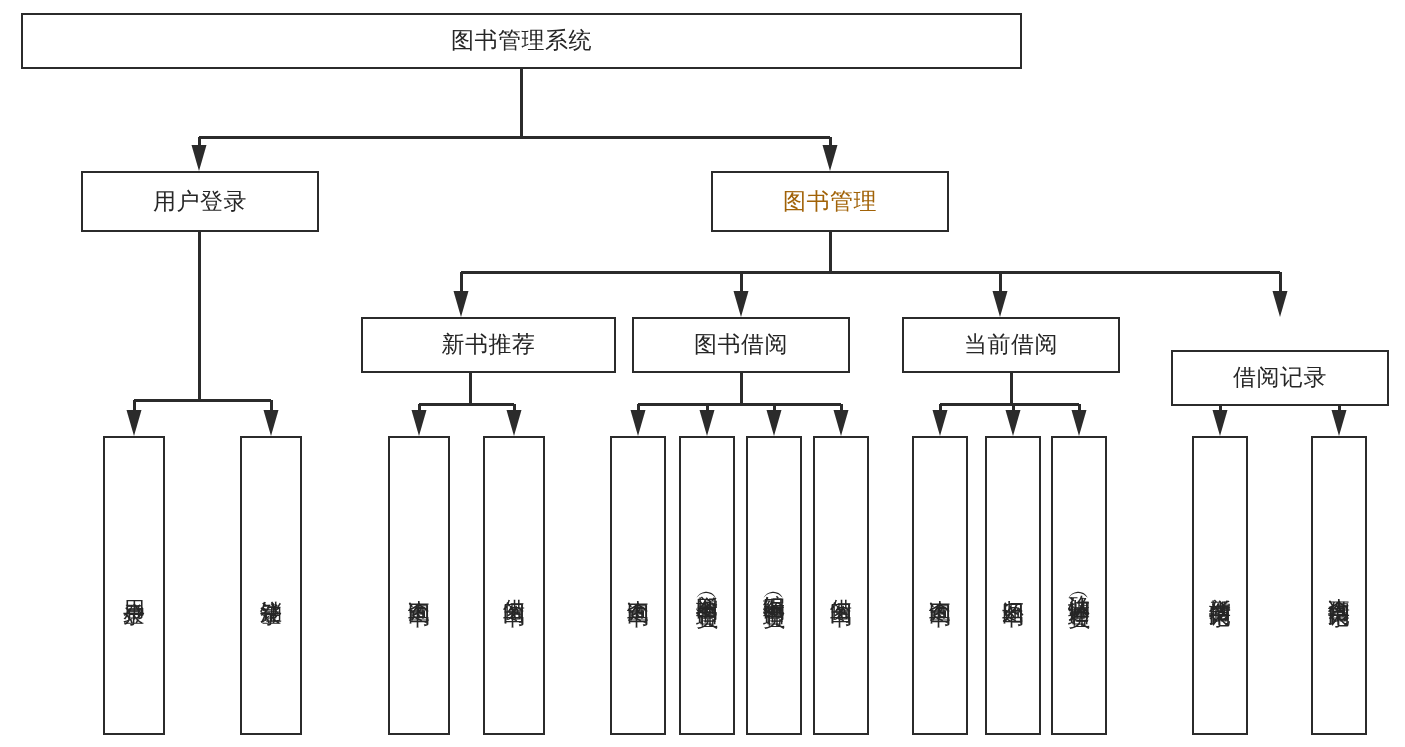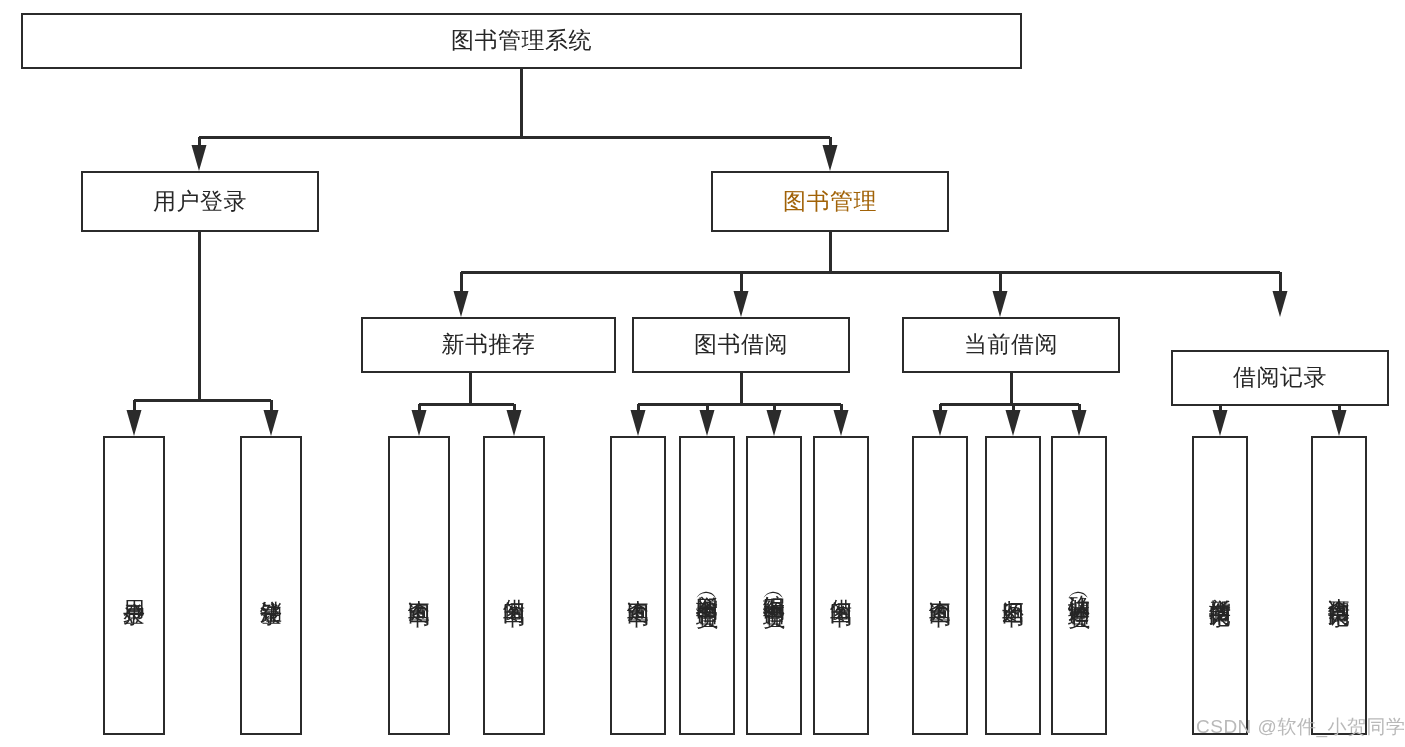--- a/index.html
+++ b/index.html
@@ -174,14 +174,13 @@
       <div class="node-box" style="left: 1051px; top: 436px; width: 56px; height: 299px; border-color: rgb(43, 43, 43); background: rgb(255, 255, 255);">
         <span class="node-label-v" style="color: rgb(38, 38, 38);">确认归还（管理员）</span>
       </div>
       <div class="node-box" style="left: 1192px; top: 436px; width: 56px; height: 299px; border-color: rgb(43, 43, 43); background: rgb(255, 255, 255);">
         <span class="node-label-v" style="color: rgb(38, 38, 38);">新增借阅记录</span>
       </div>
       <div class="node-box" style="left: 1311px; top: 436px; width: 56px; height: 299px; border-color: rgb(43, 43, 43); background: rgb(255, 255, 255);">
         <span class="node-label-v" style="color: rgb(38, 38, 38);">查询借阅记录</span>
       </div>
     </div>
-  <div class="watermark" style="left: 1196px; top: 714px;">CSDN @软件_小贺同学</div>
 </div>
 
 </body></html>

